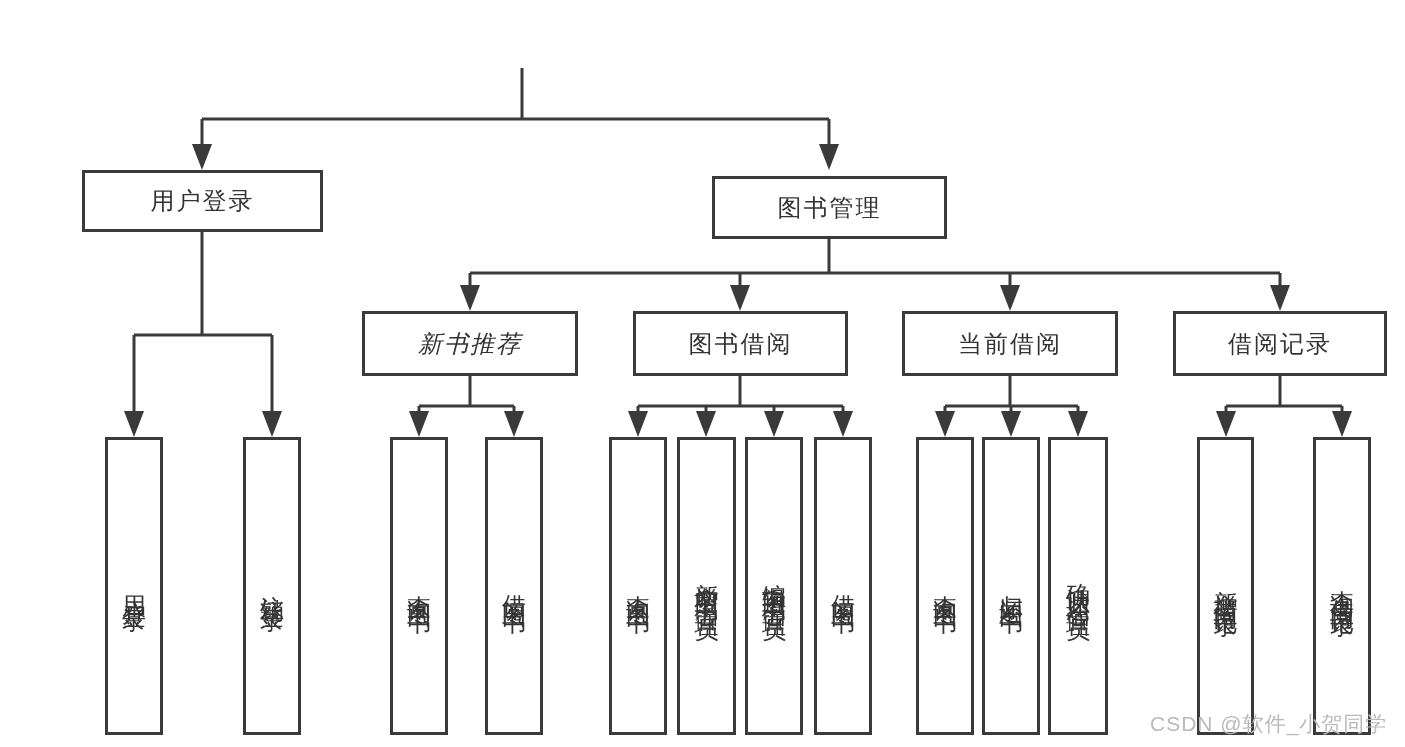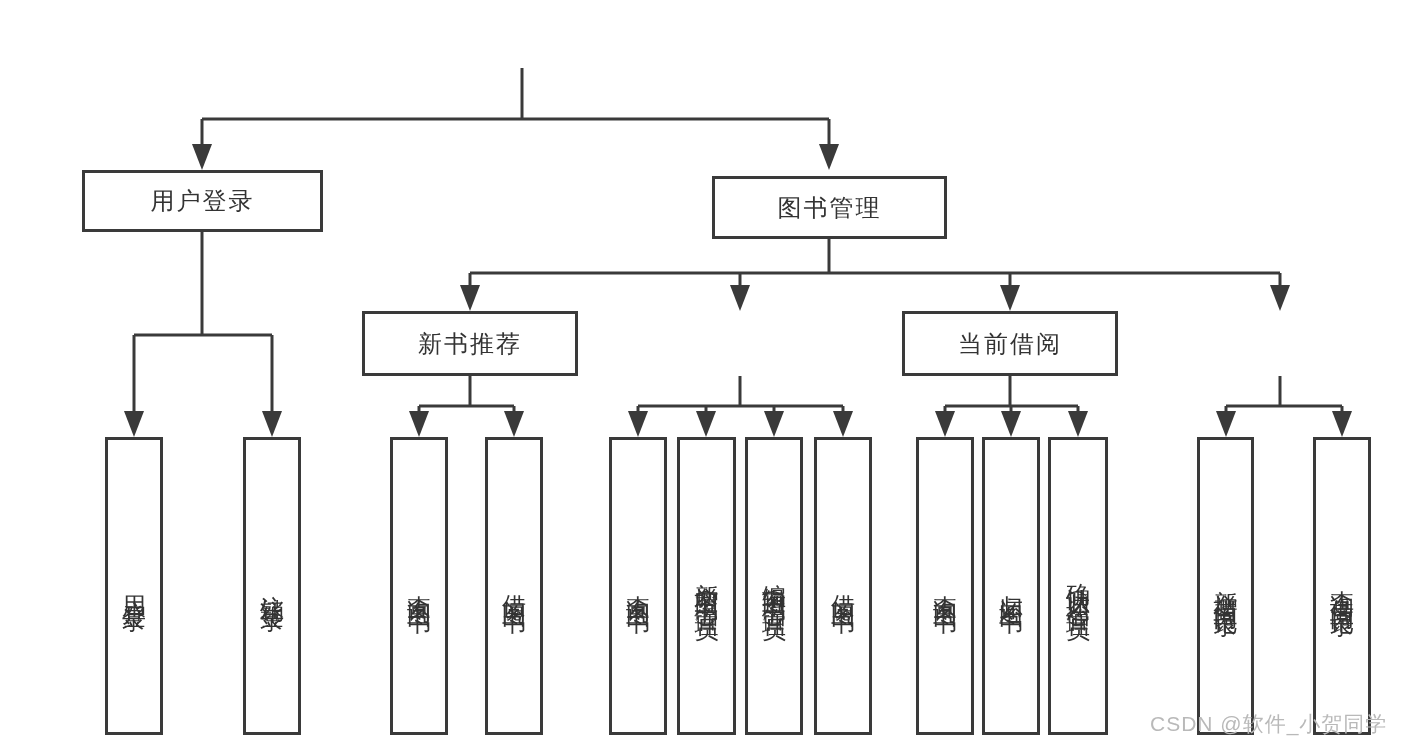--- a/index.html
+++ b/index.html
@@ -112,25 +112,31 @@
   </svg>
 
 
   <div class="node" style="left:82px;top:170px;width:241px;height:62px;">
     <span class="lbl">用户登录</span>
   </div>
   <div class="node" style="left:712px;top:176px;width:235px;height:63px;">
     <span class="lbl">图书管理</span>
   </div>
 
-  <div class="node" style="left:362px;top:311px;width:216px;height:65px;">
+  <div class="node" style="left:362px;top:311px;width:216px;height:65px;font-style:italic;">
     <span class="lbl">新书推荐</span>
+  </div>
+  <div class="node" style="left:633px;top:311px;width:215px;height:65px;">
+    <span class="lbl">图书借阅</span>
   </div>
   <div class="node" style="left:902px;top:311px;width:216px;height:65px;justify-content:center;">
     <span class="lbl">当前借阅</span>
+  </div>
+  <div class="node" style="left:1173px;top:311px;width:214px;height:65px;">
+    <span class="lbl">借阅记录</span>
   </div>
 
   <div class="node v" style="left:105px;top:437px;width:58px;height:298px;">
     <span class="lbl">用户登录</span>
   </div>
   <div class="node v" style="left:243px;top:437px;width:58px;height:298px;">
     <span class="lbl">注销登录</span>
   </div>
 
   <div class="node v" style="left:390px;top:437px;width:58px;height:298px;">

